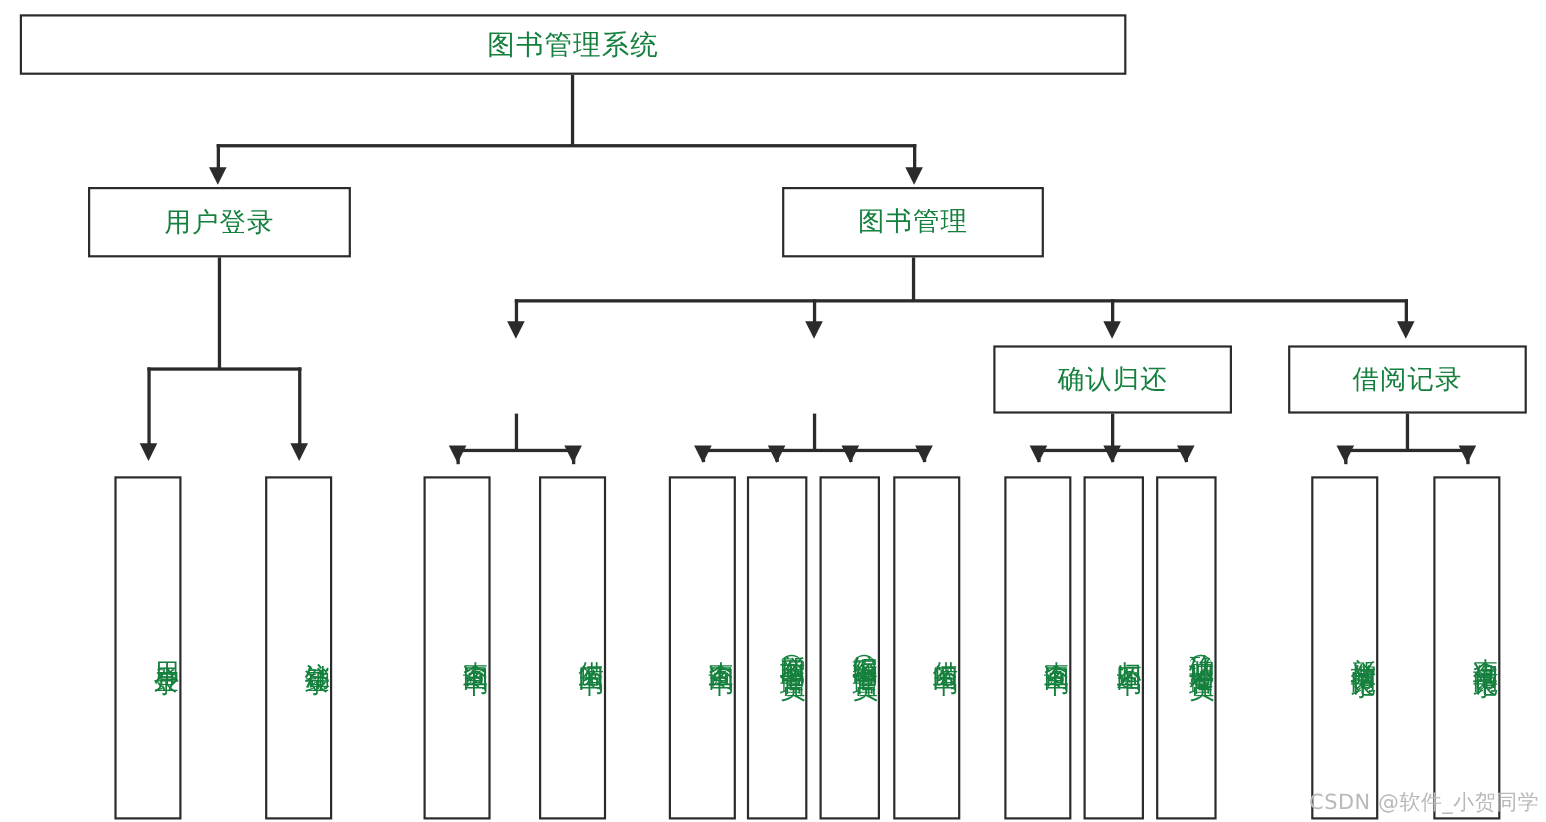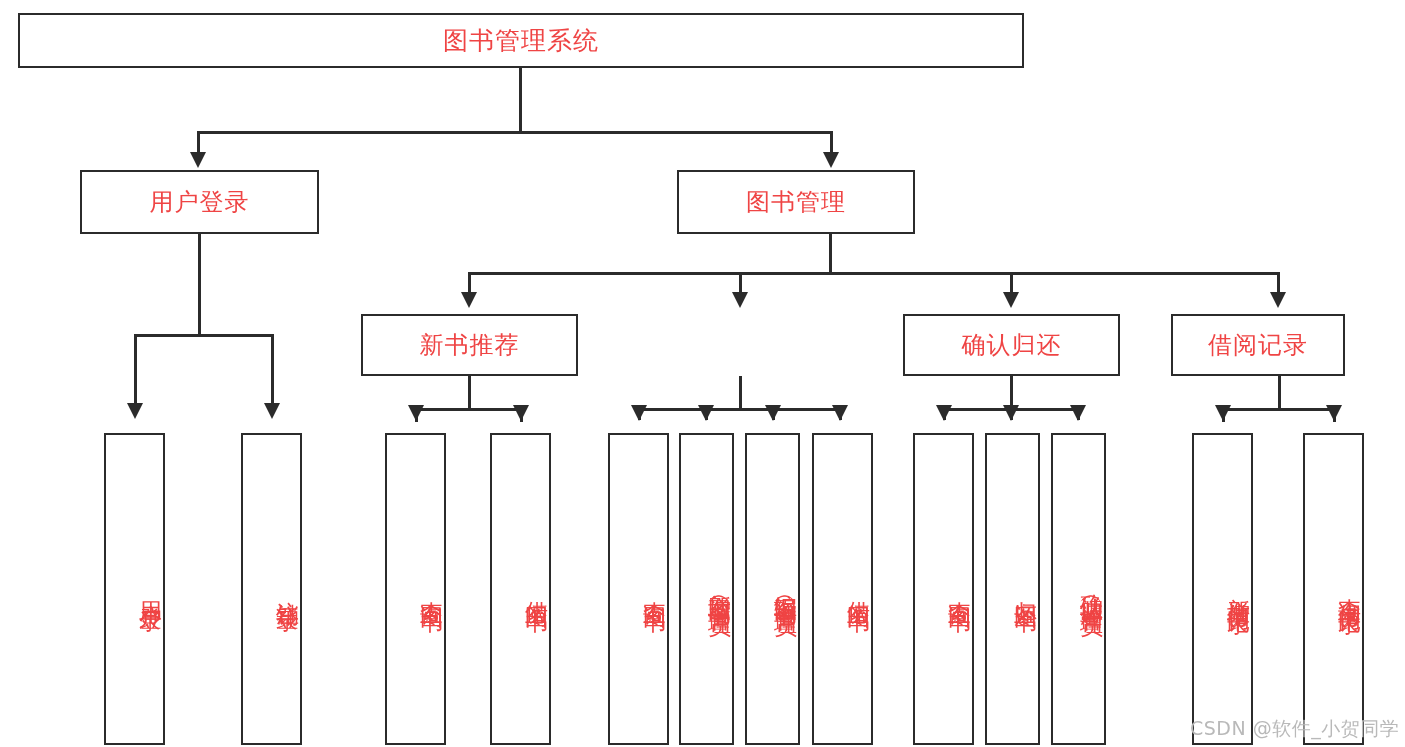--- a/index.html
+++ b/index.html
@@ -19,21 +19,21 @@
     overflow: hidden;
   }
   .node {
     position: absolute;
     box-sizing: border-box;
     border: 2px solid #2b2b2b;
     background: #ffffff;
     display: flex;
     align-items: center;
     justify-content: center;
-    color: #ef4444;
+    color: #15803d;
   }
   .node.horiz {
     font-size: 24px;
     letter-spacing: 1px;
     line-height: 1.1;
   }
   .node.root {
     font-size: 25px;
   }
   .node.vert {
@@ -86,21 +86,21 @@
   <div class="edge v" style="left:519px; top:68px; width:3px; height:64px;"></div>
 
   <div class="edge h" style="left:197px; top:131px; width:636px; height:3px;"></div>
 
   <div class="edge v" style="left:197px; top:131px; width:3px; height:24px;"></div>
   <div class="arrow" style="left:190px; top:152px;"></div>
   <div class="edge v" style="left:830px; top:131px; width:3px; height:24px;"></div>
   <div class="arrow" style="left:823px; top:152px;"></div>
 
   <div class="node horiz" style="left:80px; top:170px; width:239px; height:64px;">用户登录</div>
-  <div class="node horiz" style="left:677px; top:170px; width:238px; height:64px;font-family:Liberation Serif, serif;">图书管理</div>
+  <div class="node horiz" style="left:711px; top:170px; width:238px; height:64px;font-family:Liberation Serif, serif;">图书管理</div>
 
   <div class="edge v" style="left:198px; top:234px; width:3px; height:102px;"></div>
   <div class="edge h" style="left:134px; top:334px; width:140px; height:3px;"></div>
   <div class="edge v" style="left:134px; top:334px; width:3px; height:72px;"></div>
   <div class="arrow" style="left:127px; top:403px;"></div>
   <div class="edge v" style="left:271px; top:334px; width:3px; height:72px;"></div>
   <div class="arrow" style="left:264px; top:403px;"></div>
 
   <div class="edge v" style="left:829px; top:234px; width:3px; height:40px;"></div>
   <div class="edge h" style="left:468px; top:272px; width:812px; height:3px;"></div>
@@ -110,23 +110,22 @@
 
   <div class="edge v" style="left:739px; top:272px; width:3px; height:22px;"></div>
   <div class="arrow" style="left:732px; top:292px;"></div>
 
   <div class="edge v" style="left:1010px; top:272px; width:3px; height:22px;"></div>
   <div class="arrow" style="left:1003px; top:292px;"></div>
 
   <div class="edge v" style="left:1277px; top:272px; width:3px; height:22px;"></div>
   <div class="arrow" style="left:1270px; top:292px;"></div>
 
-  <div class="node horiz" style="left:361px; top:314px; width:217px; height:62px;">新书推荐</div>
   <div class="node horiz" style="left:903px; top:314px; width:217px; height:62px;">确认归还</div>
-  <div class="node horiz" style="left:1171px; top:314px; width:174px; height:62px;">借阅记录</div>
+  <div class="node horiz" style="left:1171px; top:314px; width:217px; height:62px;">借阅记录</div>
 
   <div class="edge v" style="left:468px; top:376px; width:3px; height:34px;"></div>
   <div class="edge h" style="left:415px; top:408px; width:108px; height:3px;"></div>
   <div class="edge v" style="left:415px; top:408px; width:3px; height:14px;"></div>
   <div class="arrow" style="left:408px; top:405px;"></div>
   <div class="edge v" style="left:520px; top:408px; width:3px; height:14px;"></div>
   <div class="arrow" style="left:513px; top:405px;"></div>
 
   <div class="edge v" style="left:739px; top:376px; width:3px; height:34px;"></div>
   <div class="edge h" style="left:638px; top:408px; width:204px; height:3px;"></div>

